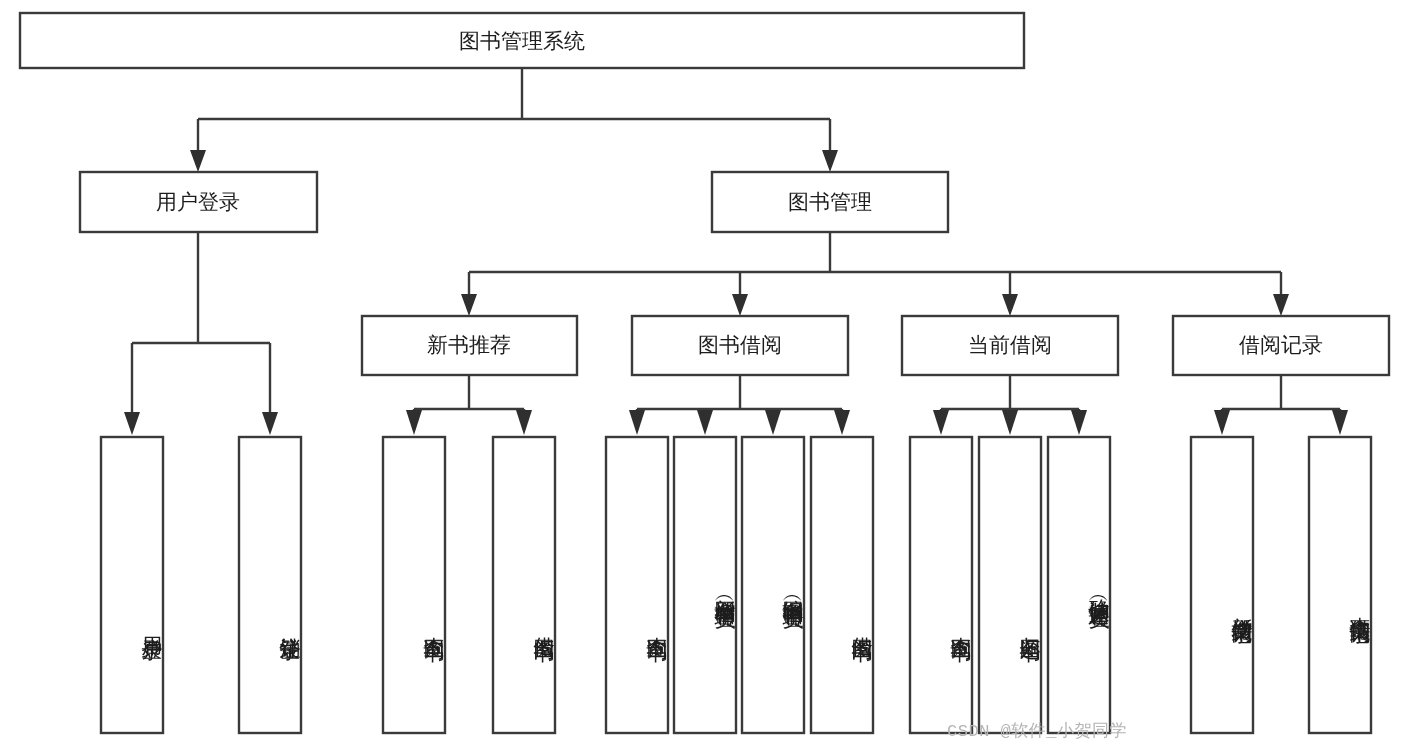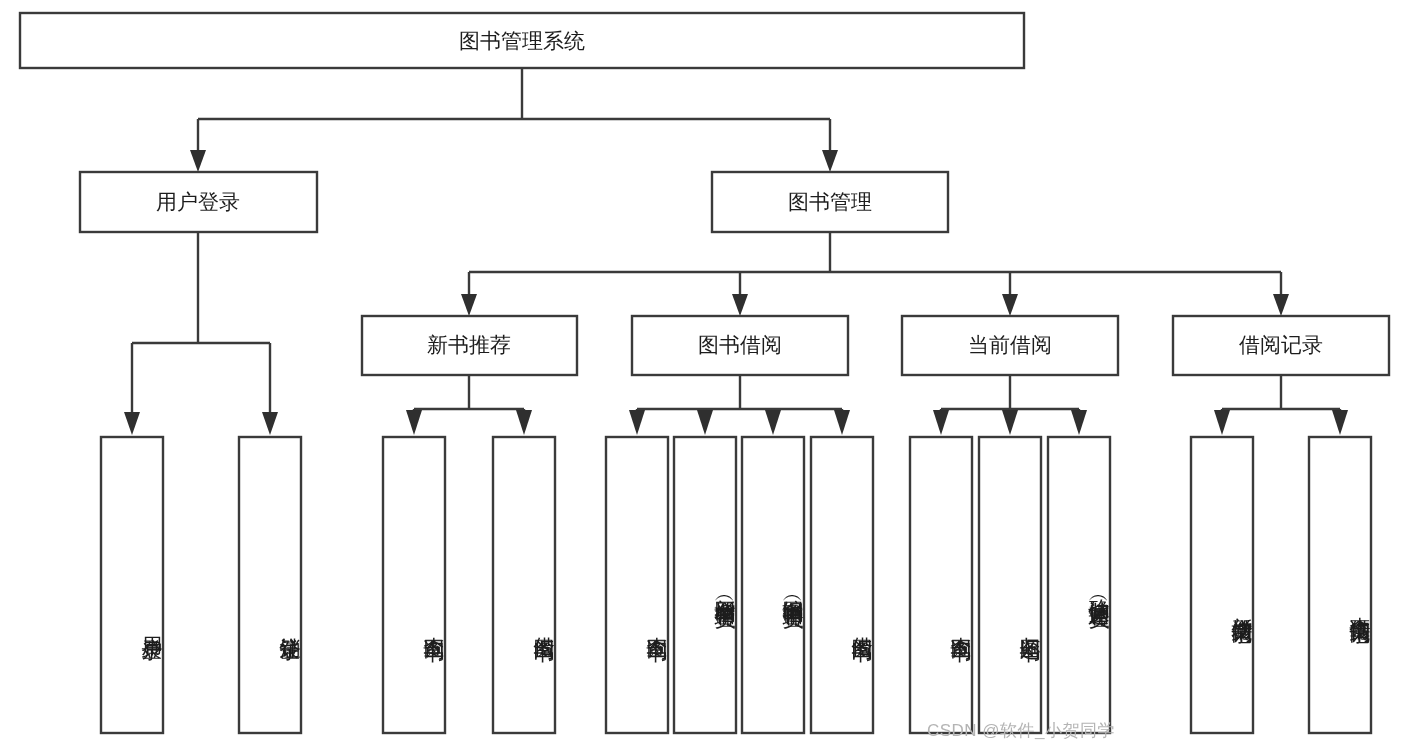--- a/index.html
+++ b/index.html
@@ -12,20 +12,21 @@
     width: 1405px;
     height: 747px;
     font-family: "Liberation Sans", "DejaVu Sans", sans-serif;
     overflow: hidden;
     position: relative;
   }
   #diagram-root {
     position: relative;
     width: 1129px;
     height: 747px;
+    padding-left: 12px;
   }
   svg.flow-canvas {
     position: absolute;
     top: 0;
     left: 0;
     width: 1405px;
     height: 747px;
   }
   .node-box {
     fill: #ffffff;
@@ -61,21 +62,21 @@
     display: flex;
     align-items: flex-start;
     justify-content: center;
     white-space: nowrap;
     pointer-events: none;
   }
   .watermark {
     position: absolute;
     right: 14px;
     bottom: 5px;
-    font-family: Liberation Sans, sans-serif;
+    font-family: Liberation Mono, monospace;
     font-size: 17px;
     color: #b4b4b4;
     letter-spacing: 0.5px;
     white-space: nowrap;
   }
 </style>
 </head>
 <body>
 
 <div id="diagram-root">

